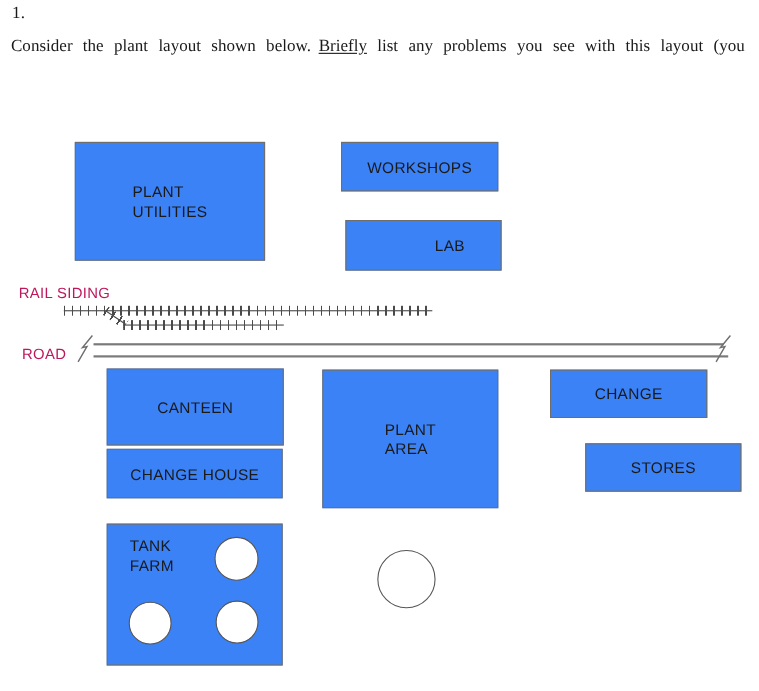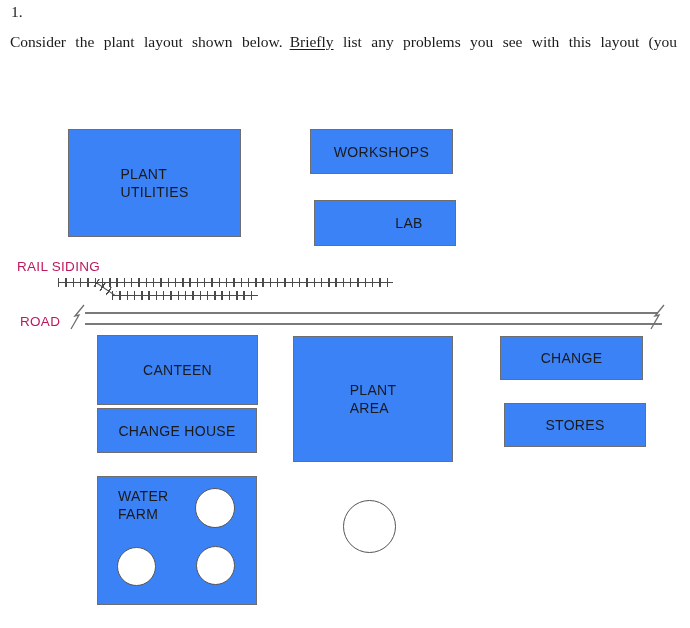--- a/index.html
+++ b/index.html
@@ -33,21 +33,21 @@
     font-size:14px;line-height:18px;letter-spacing:.3px;color:#1a1a1a;
     white-space:pre-line;text-align:left;
   }
   .b-plant-utilities{left:68px;top:129px;width:173px;height:108px;}
   .b-workshops{left:310px;top:129px;width:143px;height:45px;}
   .b-lab{left:314px;top:200px;width:142px;height:46px;padding-left:48px;}
   .b-canteen{left:97px;top:335px;width:161px;height:70px;}
   .b-change-house{left:97px;top:408px;width:160px;height:45px;}
   .b-plant-area{left:293px;top:336px;width:160px;height:126px;}
   .b-offices{left:500px;top:336px;width:143px;height:44px;}
-  .b-stores{left:504px;top:403px;width:142px;height:44px;}
+  .b-stores{left:532px;top:403px;width:142px;height:44px;}
   .b-tank-farm{
     left:97px;top:476px;width:160px;height:129px;
     align-items:flex-start;justify-content:flex-start;
     padding:10px 0 0 20px;
   }
   
   .circle{
     position:absolute;box-sizing:border-box;border-radius:50%;
     border:1.4px solid #555555;background:#ffffff;
   }
@@ -112,21 +112,21 @@
     <polyline points="15,2 6,13 10,12 2,26" fill="none" stroke="#6f6f6f" stroke-width="1.3"></polyline>
   </svg>
 
   <div class="box b-canteen"><span>CANTEEN</span></div>
   <div class="box b-change-house"><span>CHANGE HOUSE</span></div>
   <div class="box b-plant-area"><span>PLANT
 AREA</span></div>
   <div class="box b-offices"><span>CHANGE</span></div>
   <div class="box b-stores"><span>STORES</span></div>
 
-  <div class="box b-tank-farm"><span>WATER
+  <div class="box b-tank-farm"><span>TANK
 FARM</span></div>
   <div class="circle tank-1"></div>
   <div class="circle tank-2"></div>
   <div class="circle tank-3"></div>
 
   <div class="circle ew-circle"></div>
 
 </div>
 
 </body></html>

